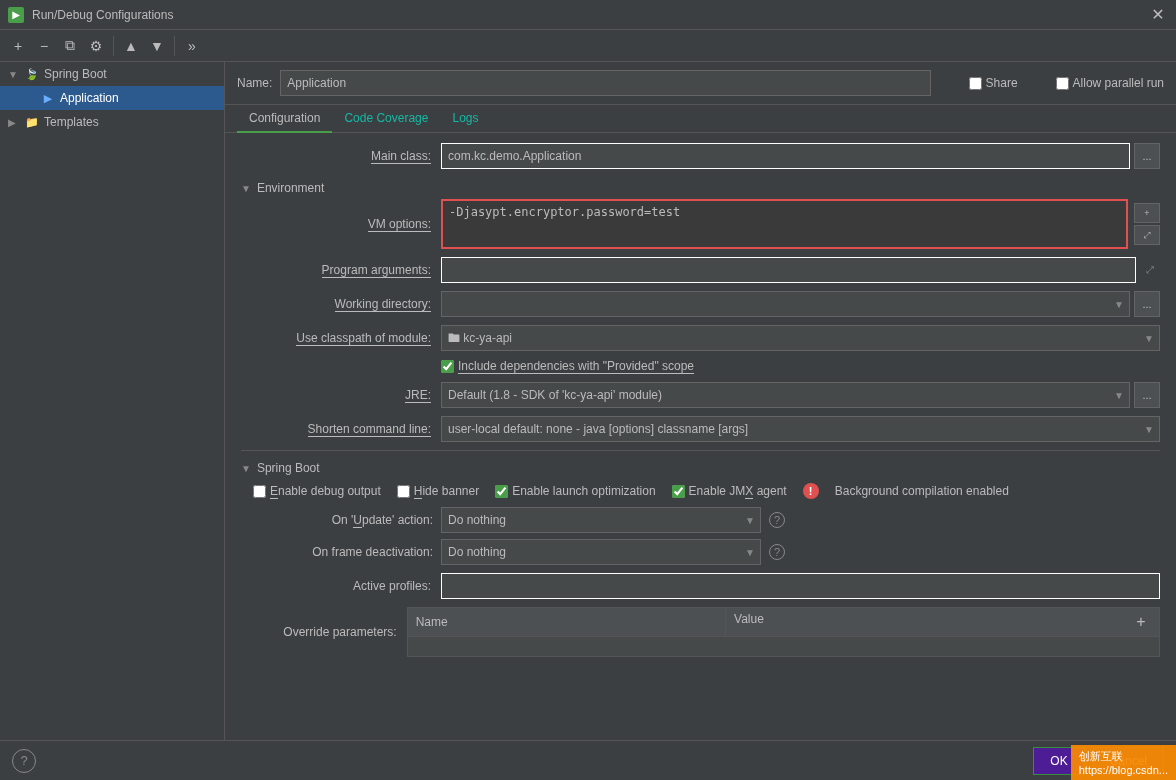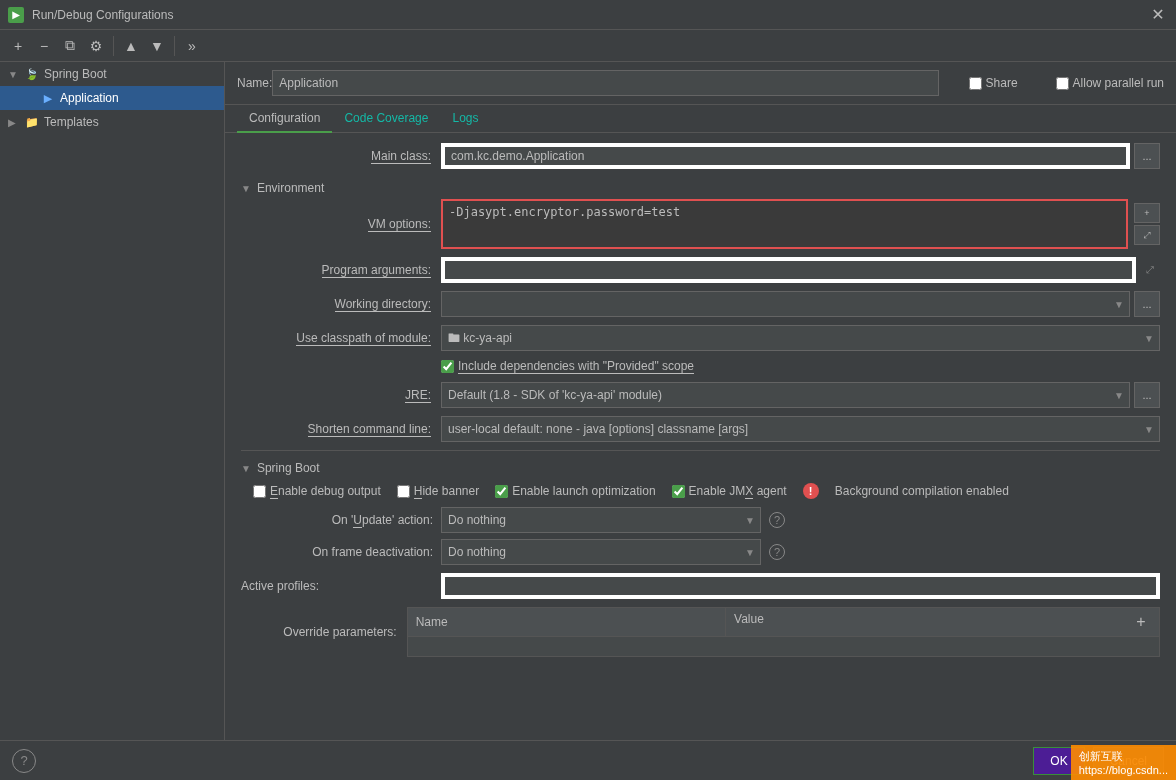--- a/index.html
+++ b/index.html
@@ -79,20 +79,21 @@
       flex-direction: column;
       background: #2b2b2b;
       overflow: hidden;
     }
 
     
     .name-row {
       display: flex;
       align-items: center;
       padding: 8px 12px;
+      gap: 8px;
       background: #3c3f41;
       border-bottom: 1px solid #555;
       flex-shrink: 0;
     }
     .name-label { color: #bbbbbb; font-size: 12px; }
     .name-input {
       flex: 1;
       background: #45494a;
       border: 1px solid #646464;
       color: #bbbbbb;
@@ -162,21 +163,21 @@
     .form-label span { border-bottom: 1px solid #bbbbbb; }
     .form-control {
       flex: 1;
       display: flex;
       align-items: center;
       gap: 4px;
     }
     .text-input {
       flex: 1;
       background: #45494a;
-      border: 4px solid #ffffff;
+      border: 1px solid #ffffff;
       color: #bbbbbb;
       padding: 3px 6px;
       font-size: 12px;
       height: 26px;
       outline: none;
     }
     .btn-ellipsis {
       width: 26px; height: 26px;
       background: #4c5052;
       border: 1px solid #646464;
@@ -334,21 +335,21 @@
 
     
     .profiles-row {
       display: flex;
       align-items: center;
       margin-top: 8px;
       margin-bottom: 8px;
     }
     .profiles-label {
       width: 200px;
-      text-align: left;
+      text-align: right;
       padding-right: 10px;
       color: #bbbbbb;
       font-size: 12px;
       flex-shrink: 0;
     }
 
     
     .override-section { margin-top: 8px; }
     .override-label {
       color: #bbbbbb;

